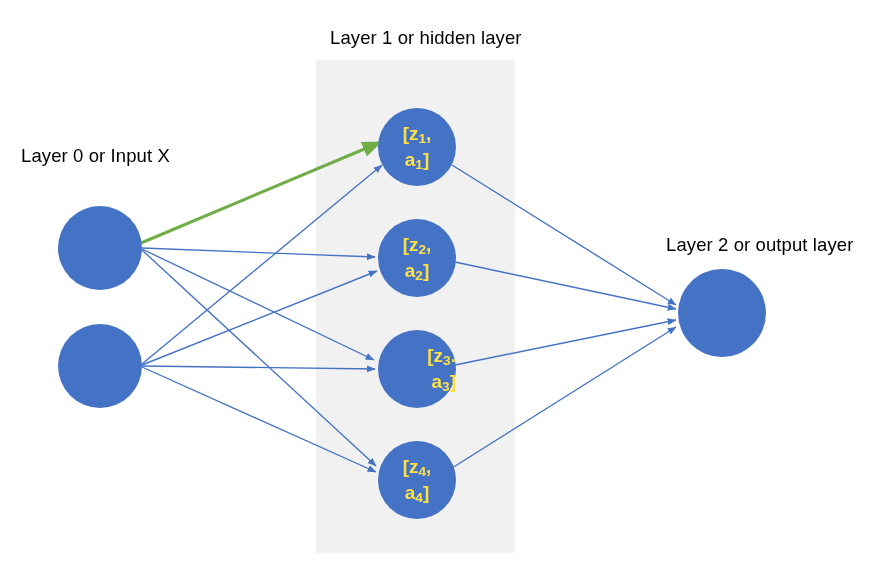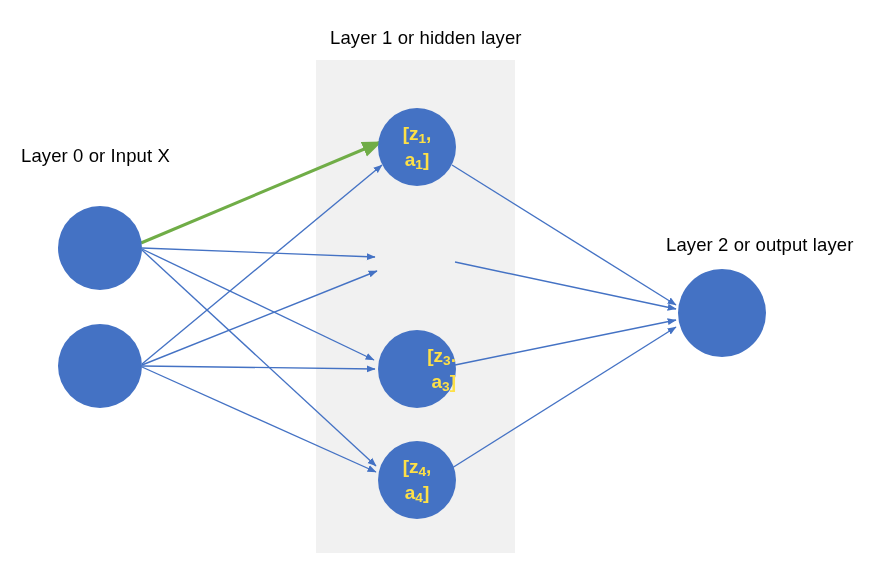--- a/index.html
+++ b/index.html
@@ -118,20 +118,24 @@
   <div class="label label-output">Layer 2 or output layer</div>
 
   <div class="node node-input in1"></div>
   <div class="node node-input in2"></div>
 
   <div class="node node-hidden h1">
     <span class="node-line"><span>[z</span><sub>1</sub><span>,</span></span>
     <span class="node-line"><span>a</span><sub>1</sub><span>]</span></span>
   </div>
 
+  <div class="node node-hidden h2">
+    <span class="node-line"><span>[z</span><sub>2</sub><span>,</span></span>
+    <span class="node-line"><span>a</span><sub>2</sub><span>]</span></span>
+  </div>
 
   <div class="node node-hidden h3">
     <span class="node-line"><span>[z</span><sub>3</sub><span>.</span></span>
     <span class="node-line"><span>a</span><sub>3</sub><span>]</span></span>
   </div>
 
   <div class="node node-hidden h4">
     <span class="node-line"><span>[z</span><sub>4</sub><span>,</span></span>
     <span class="node-line"><span>a</span><sub>4</sub><span>]</span></span>
   </div>

